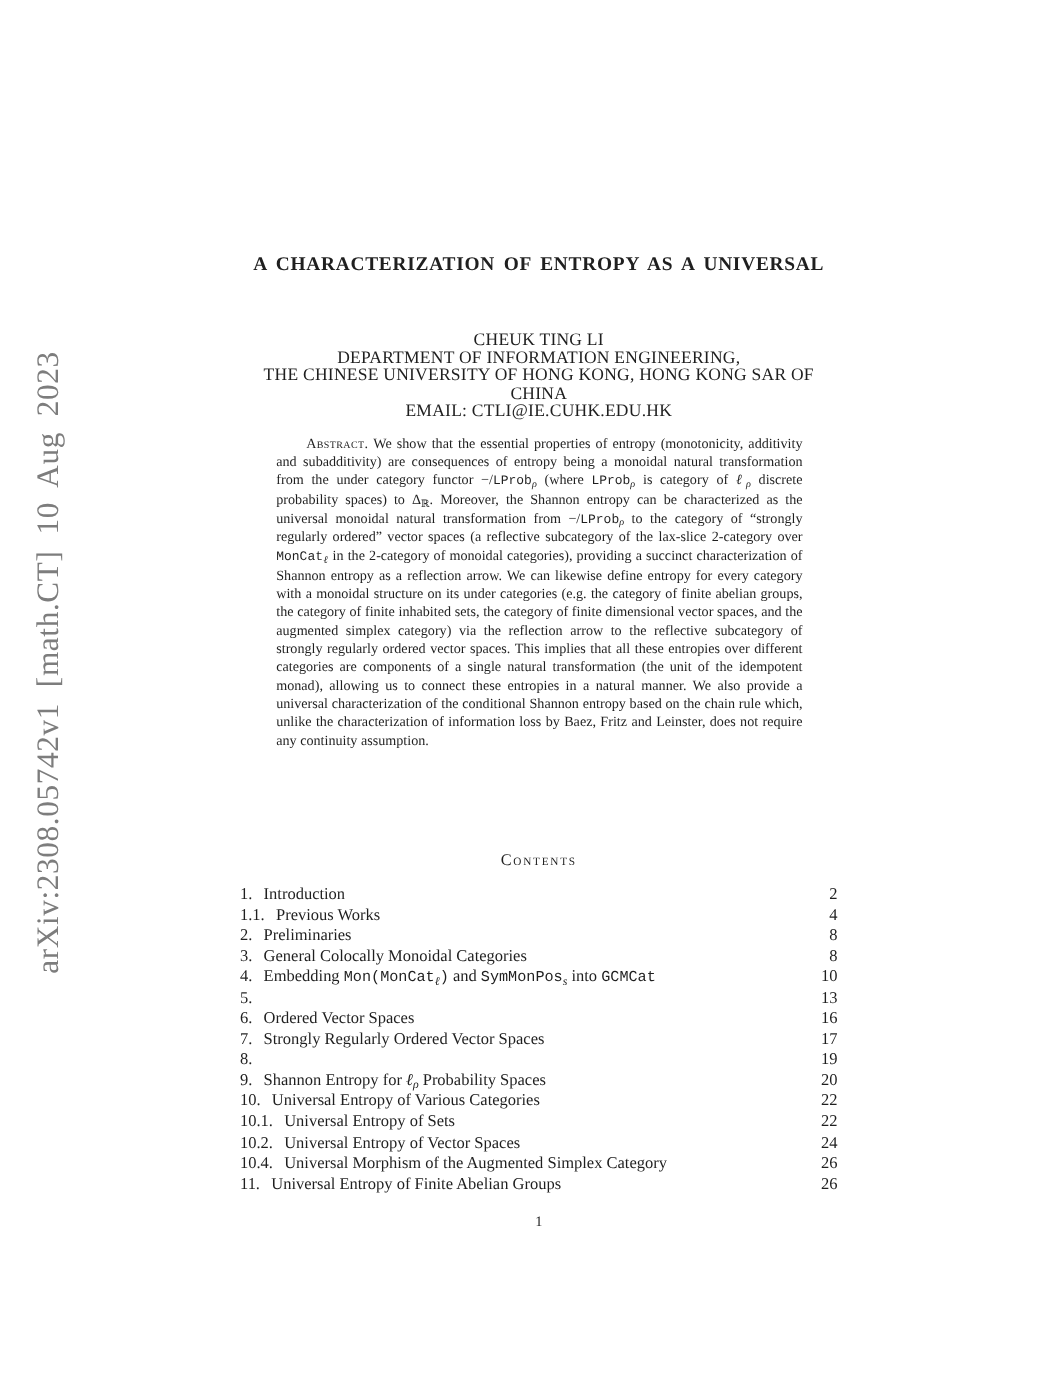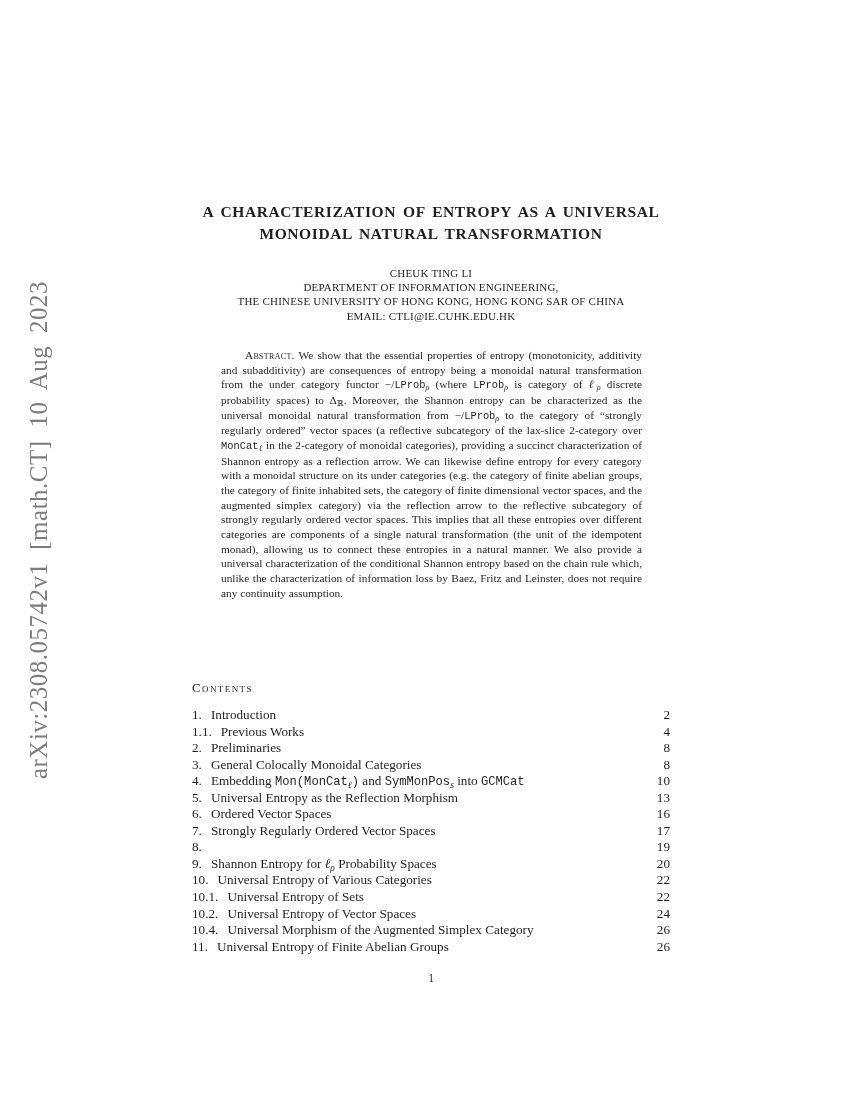--- a/index.html
+++ b/index.html
@@ -52,21 +52,21 @@
     letter-spacing: 0.6px;
     word-spacing: 2.5px;
   }
 
   .author-block {
     position: absolute;
     top: 266px;
     left: 0;
     right: 0;
     text-align: center;
-    font-size: 11px;
+    font-size: 14px;
     line-height: 14.2px;
     letter-spacing: 0.2px;
   }
 
   .abstract {
     position: absolute;
     top: 348px;
     left: 29px;
     width: 421px;
     font-size: 11.3px;
@@ -86,21 +86,21 @@
   .it   { font-style: italic; }
   .sub  { font-size: 0.72em; font-style: italic; vertical-align: -0.28em; line-height: 0; }
   .subu { font-size: 0.72em; vertical-align: -0.28em; line-height: 0; }
 
   .contents-heading {
     position: absolute;
     top: 680px;
     left: 0;
     right: 0;
     margin: 0;
-    text-align: left;
+    text-align: center;
     font-size: 13px;
     font-weight: normal;
     font-variant: small-caps;
     letter-spacing: 1.4px;
   }
 
   .toc {
     position: absolute;
     top: 707px;
     left: 0;
@@ -132,21 +132,21 @@
 <body>
 
 <div class="page">
 
   <div class="watermark">
     <span>arXiv:2308.05742v1 [math.CT] 10 Aug 2023</span>
   </div>
 
   <div class="content">
 
-    <h1 class="title"><span>A CHARACTERIZATION OF ENTROPY AS A UNIVERSAL</span><br><span>MONOIDAL NATURAL TRANSFORMATION</span></h1>
+    <h1 class="title"><span>A CHARACTERIZATION OF ENTROPY AS A UNIVERSAL</span><br></h1>
 
     <div class="author-block">
       <div>CHEUK TING LI</div>
       <div>DEPARTMENT OF INFORMATION ENGINEERING,</div>
       <div>THE CHINESE UNIVERSITY OF HONG KONG, HONG KONG SAR OF CHINA</div>
       <div>EMAIL: CTLI@IE.CUHK.EDU.HK</div>
     </div>
 
     <div class="abstract">
       <p>
@@ -189,21 +189,20 @@
 
       <div class="toc-row">
         <span class="toc-num">4.</span>
         <span class="toc-label"><span class="rm">Embedding </span><span class="sf">Mon(MonCat</span><span class="sub">ℓ</span><span class="sf">)</span><span class="rm"> and </span><span class="sf">SymMonPos</span><span class="sub">s</span><span class="rm"> into </span><span class="sf">GCMCat</span></span>
         <span class="toc-fill"></span>
         <span class="toc-page">10</span>
       </div>
 
       <div class="toc-row">
         <span class="toc-num">5.</span>
-        <span class="toc-label">Universal Entropy as the Reflection Morphism</span>
         <span class="toc-fill"></span>
         <span class="toc-page">13</span>
       </div>
 
       <div class="toc-row">
         <span class="toc-num">6.</span>
         <span class="toc-label">Ordered Vector Spaces</span>
         <span class="toc-fill"></span>
         <span class="toc-page">16</span>
       </div>

